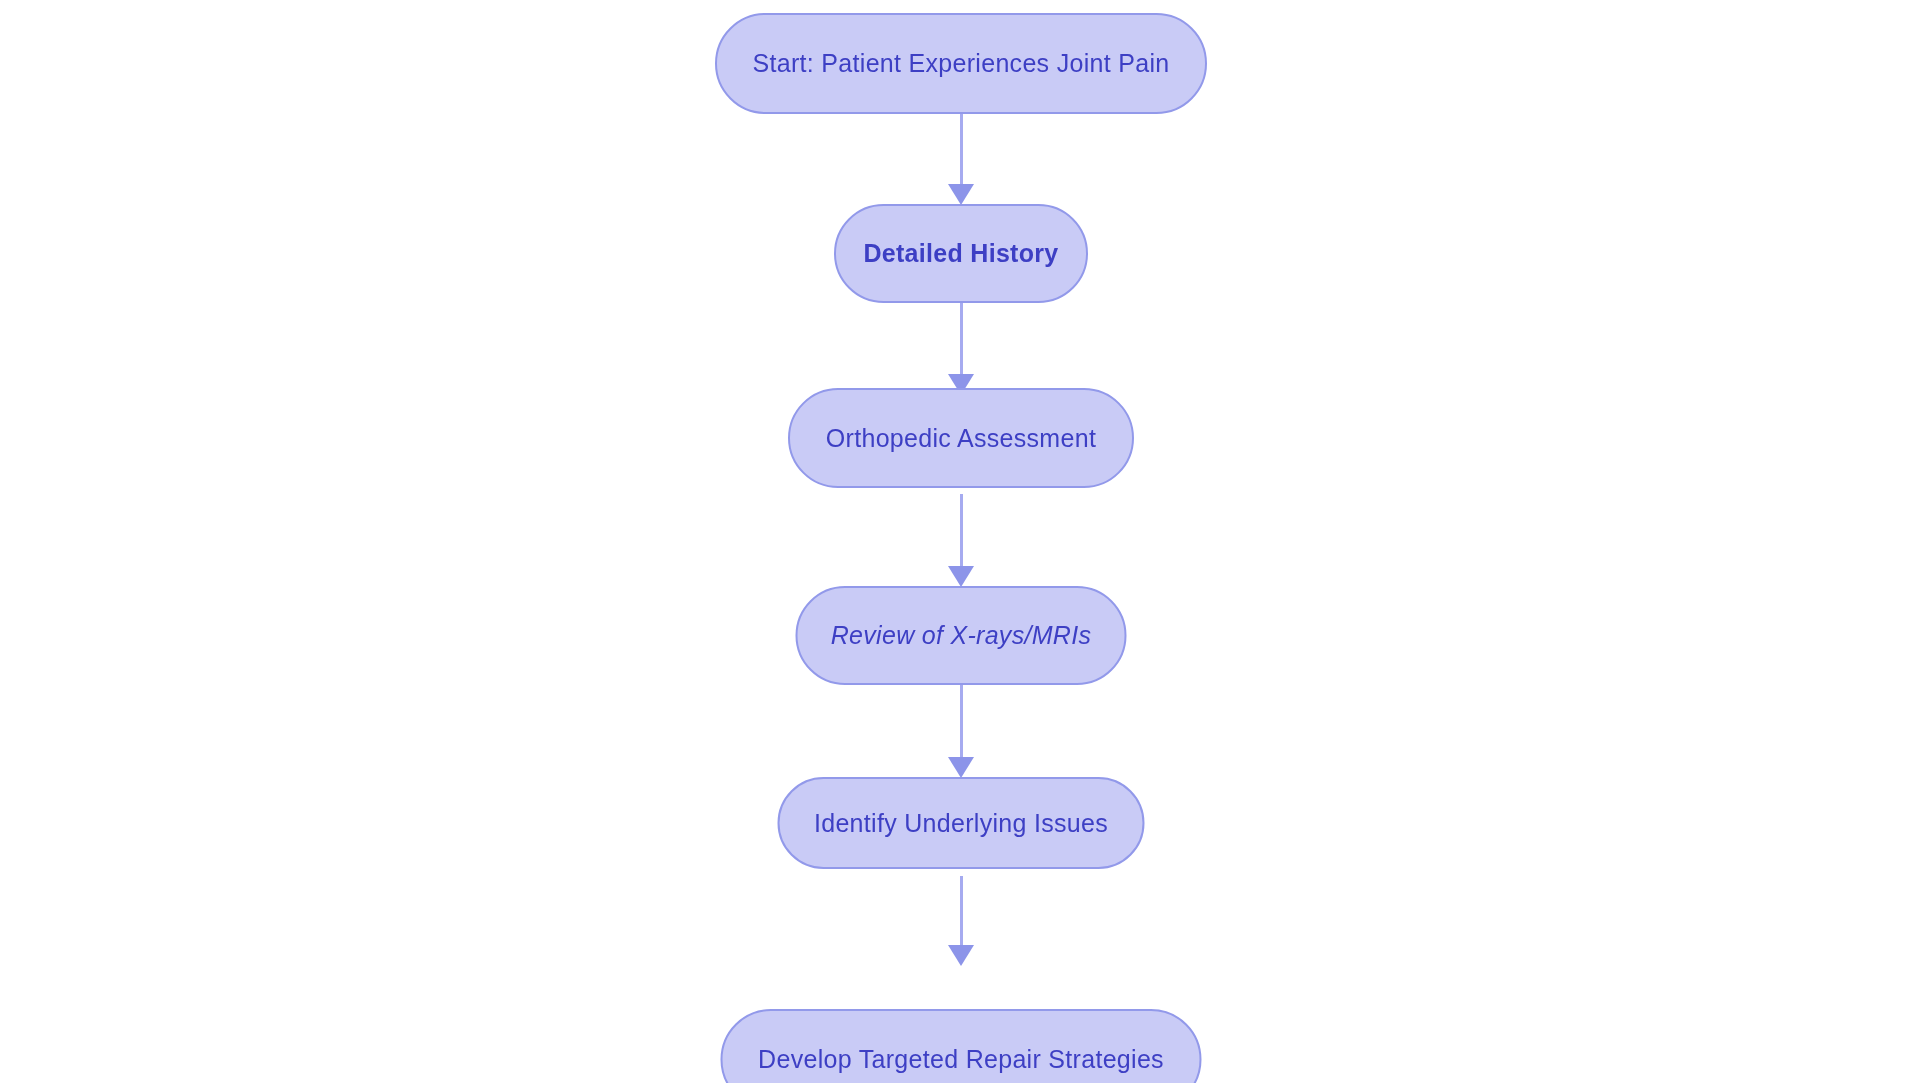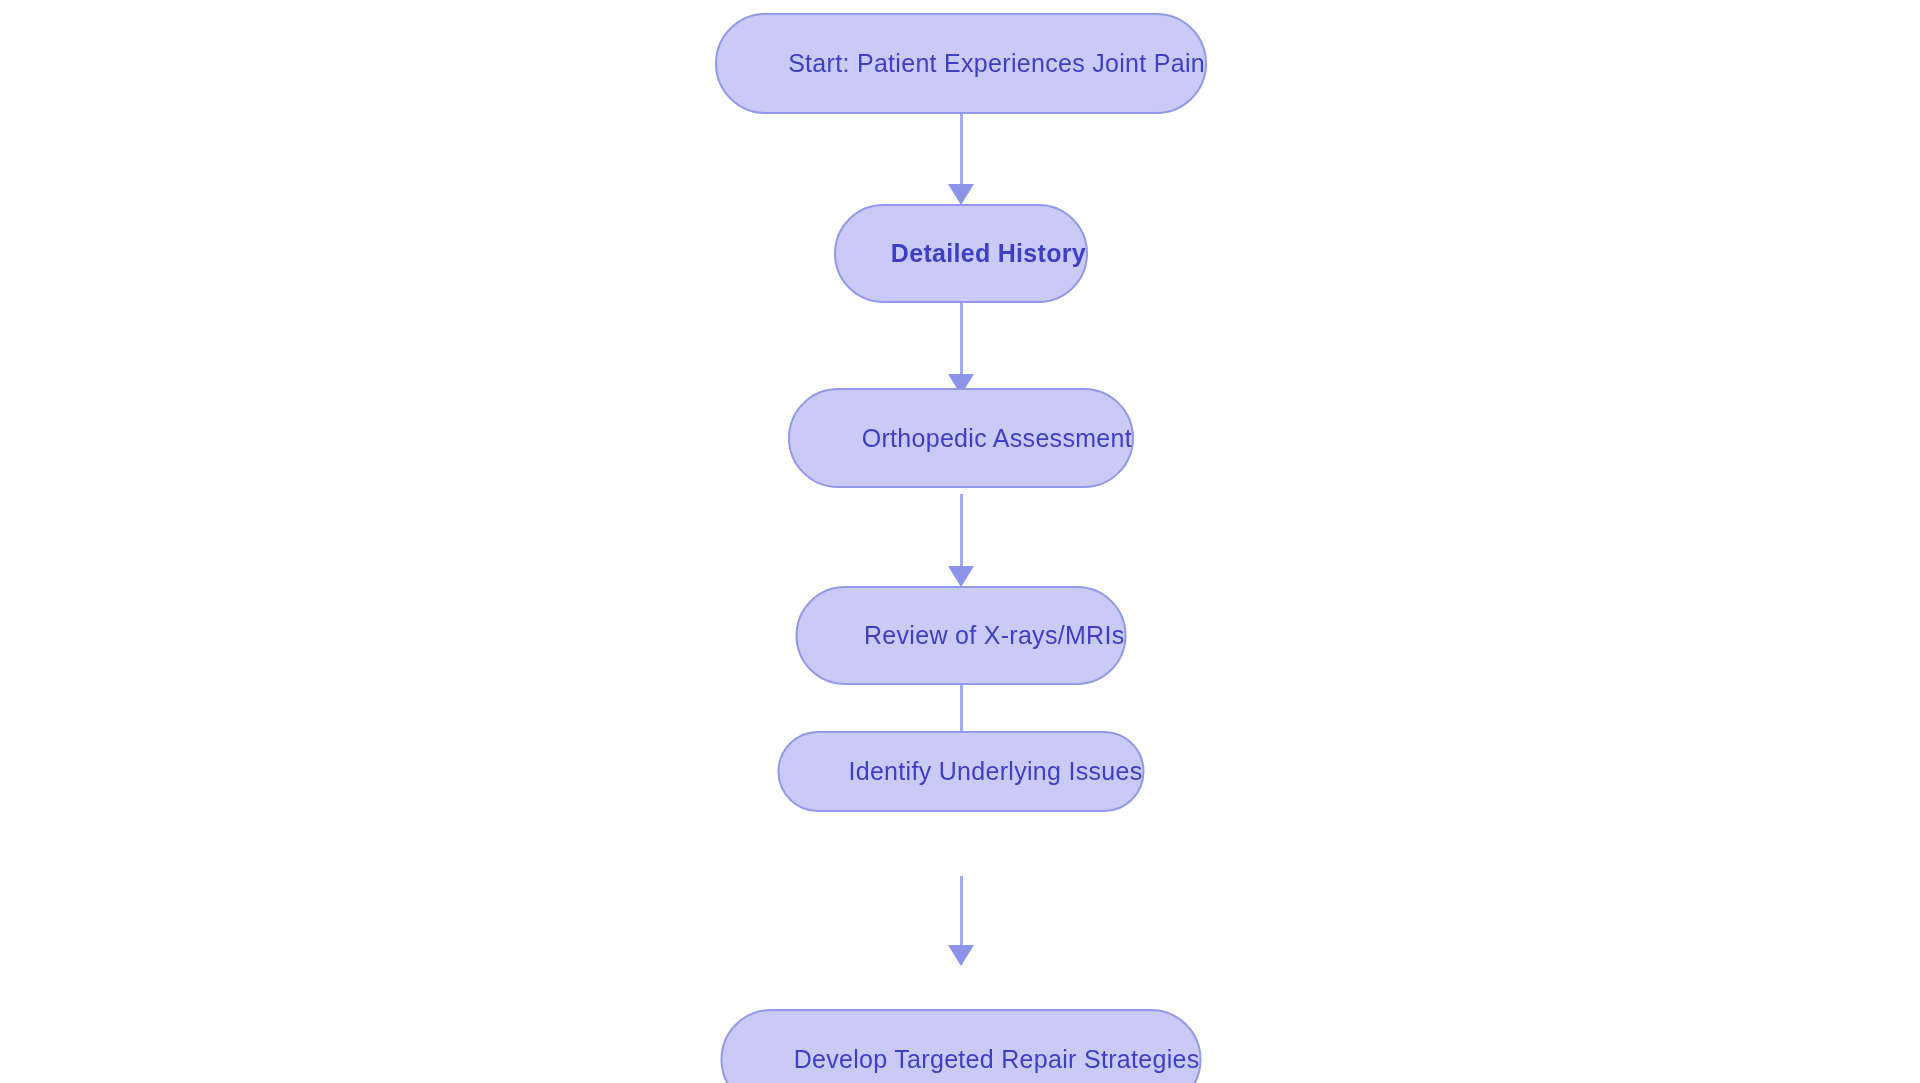--- a/index.html
+++ b/index.html
@@ -22,33 +22,33 @@
   .node {
     position: absolute;
     left: 961px;
     transform: translateX(-50%);
     box-sizing: border-box;
     background: #c9cbf6;
     border: 2px solid #9299ea;
     border-radius: 52px;
     display: flex;
     align-items: center;
-    justify-content: flex-end;
+    justify-content: center;
     white-space: nowrap;
   }
   .node-label {
     color: #3d3fc4;
     font-size: 25px;
     letter-spacing: 0.3px;
   }
   .n1 { top: 13px;  width: 492px; height: 101px; }
   .n2 { top: 204px; width: 254px; height: 99px; font-weight: bold;  }
   .n3 { top: 388px; width: 346px; height: 100px; }
-  .n4 { top: 586px; width: 331px; height: 99px;  }
-  .n5 { top: 731px; width: 367px; height: 81px;  }
+  .n4 { top: 586px; width: 331px; height: 99px; font-style: italic;  }
+  .n5 { top: 777px; width: 367px; height: 92px;  }
   .n6 { top: 965px; width: 481px; height: 101px; margin-top: 44px; }
 
   .arrow {
     position: absolute;
     left: 961px;
     transform: translateX(-50%);
     width: 26px;
     display: flex;
     flex-direction: column;
     align-items: center;

